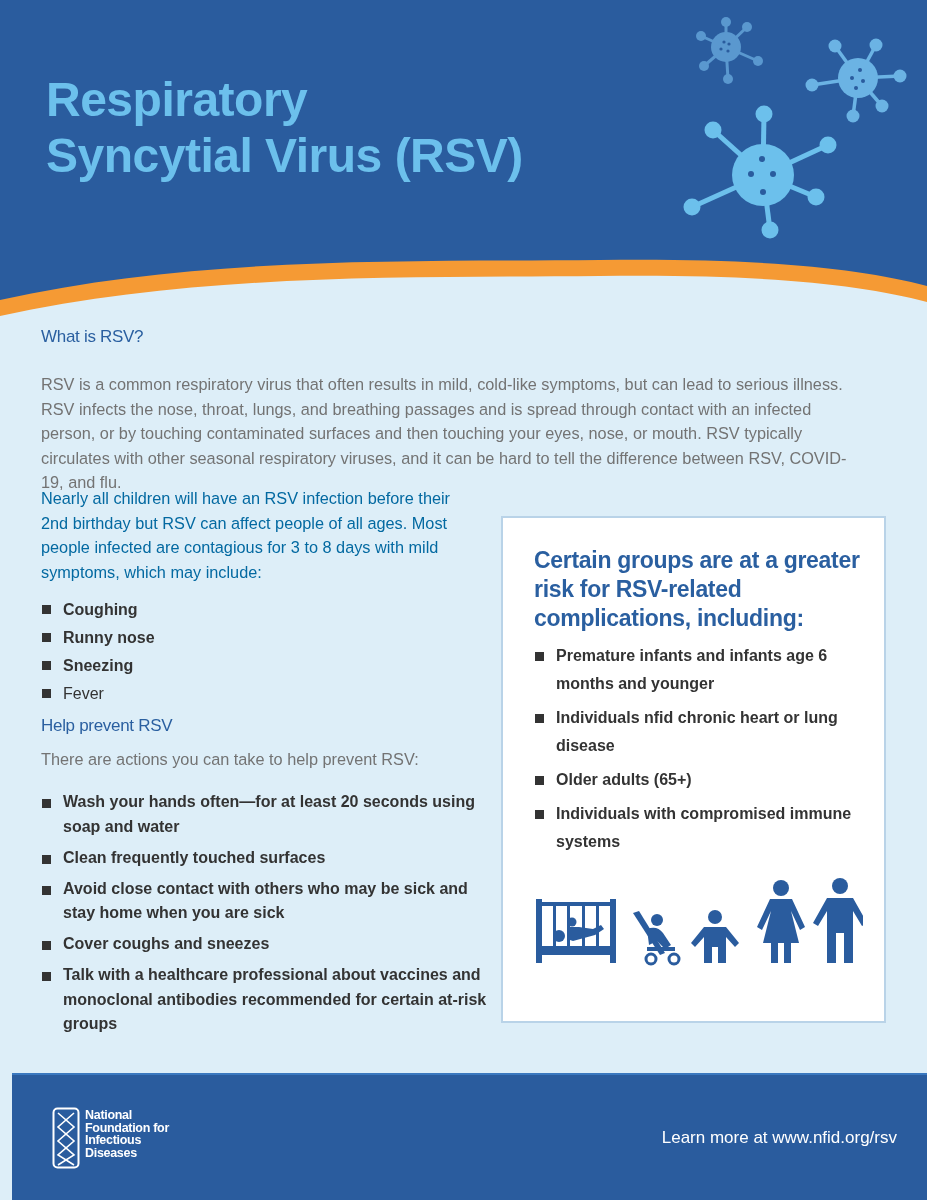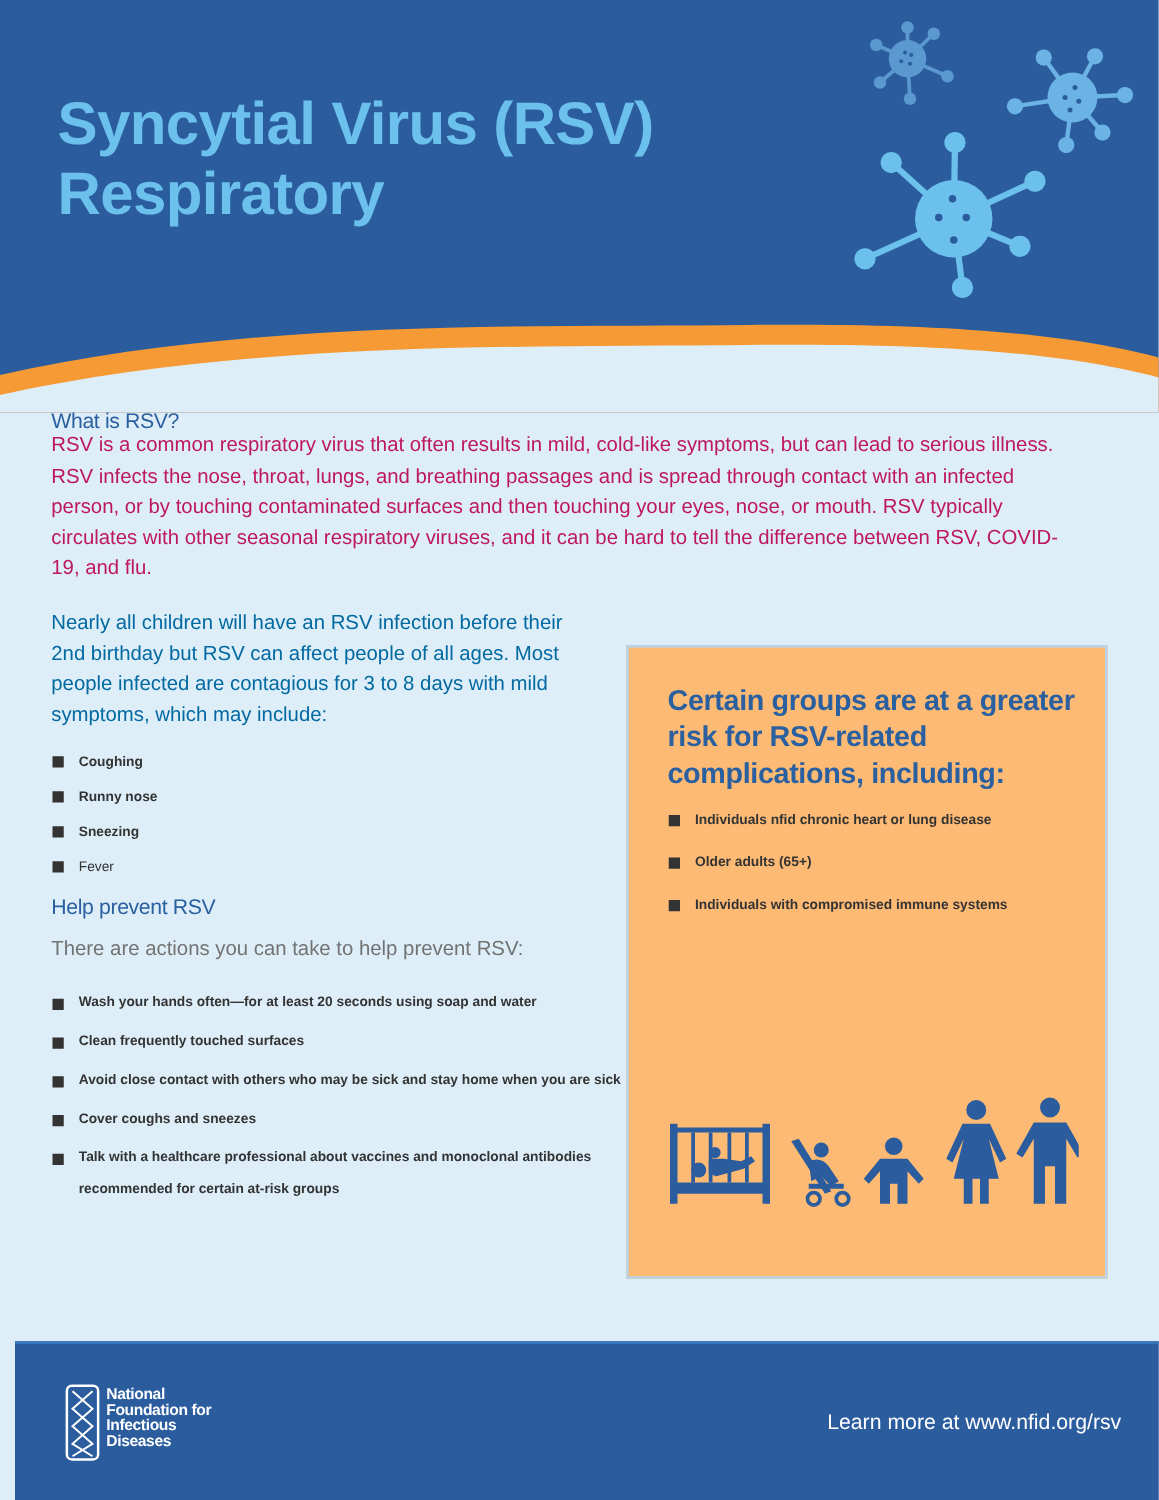--- a/index.html
+++ b/index.html
@@ -27,51 +27,51 @@
   .virus { position: absolute; }
   .h2 {
     color: #2a5fa0;
     font-weight: normal;
     font-size: 17px;
     letter-spacing: -0.3px;
     text-align: right;
   }
   .intro-title { position: absolute; left: 41px; top: 327px; }
   .intro-text {
-    position: absolute; left: 41px; top: 344px; width: 820px;
-    font-size: 16.3px; line-height: 24.5px; color: #be185d;
+    position: absolute; left: 41px; top: 372px; width: 820px;
+    font-size: 16.3px; line-height: 24.5px; color: #737373;
   }
   .left-col { position: absolute; left: 41px; top: 486px; width: 440px; }
   .para {
     font-size: 16.3px; line-height: 24.5px; color: #0369a1;
   }
   ul.sq { list-style: none; }
   ul.sq li {
     position: relative; padding-left: 22px;
-    font-size: 11px; color: #333;
+    font-size: 16px; color: #333;
   }
   ul.sq li::before {
     content: ""; position: absolute; left: 1px; width: 9px; height: 9px;
     background: #333;
   }
   .symptoms { margin-top: 12px; }
   .symptoms li { line-height: 28px; font-weight: bold; }
   .symptoms li::before { top: 9px; }
   .symptoms li.normal { font-weight: normal; }
 
   .prevent-title { position: absolute; left: 41px; top: 716px; }
   .prevent-intro { position: absolute; left: 41px; top: 750px; font-size: 16.3px; color: #737373; }
   .prevent-list { position: absolute; left: 41px; top: 790px; width: 460px; }
   .prevent-list li { font-weight: bold; line-height: 24.5px; margin-bottom: 6.5px; }
   .prevent-list li::before { top: 9px; }
 
   .risk-box {
     position: absolute; left: 501px; top: 516px; width: 385px; height: 507px;
     border: 2px solid #b9d3e8;
-    background: #fdba74;
+    background: #ffffff;
   }
   .risk-title {
     position: absolute; left: 31px; top: 28px; width: 340px;
     color: #2a5fa0; font-weight: bold; font-size: 23px; line-height: 29px;
     letter-spacing: -0.3px;
   }
   .risk-list { position: absolute; left: 31px; top: 124px; width: 340px; }
   .risk-list li { font-weight: bold; line-height: 28px; margin-bottom: 6px; font-size: 16px; }
   .risk-list li::before { top: 10px; }
   .people { position: absolute; left: 30px; top: 345px; }
@@ -97,22 +97,22 @@
 <body>
 
 <div class="header">
   <svg class="bg" width="927" height="330" viewBox="0 0 927 330">
     <rect x="0" y="0" width="927" height="330" fill="#2a5c9e"></rect>
     <path d="M0,300 C200,255 420,262 600,260 C760,258 860,268 927,286 L927,330 L0,330 Z" fill="#f59a34"></path>
     <path d="M0,316 C200,272 420,278 600,276 C760,274 860,284 927,302 L927,330 L0,330 Z" fill="#ddeef8"></path>
   </svg>
 
   <div class="title">
+    <span>Respiratory</span>
     <span>Syncytial Virus (RSV)</span>
-    <span>Respiratory</span>
   </div>
 
   <svg class="virus" style="left:688px; top:14px;" width="80" height="72" viewBox="0 0 80 72">
     <g stroke="#5a98cf" stroke-width="3" fill="#5a98cf">
       <line x1="38" y1="33" x2="38" y2="8"></line>
         <circle cx="38" cy="8" r="5" stroke="none"></circle>
       <line x1="38" y1="33" x2="59" y2="13"></line>
         <circle cx="59" cy="13" r="5" stroke="none"></circle>
       <line x1="38" y1="33" x2="13" y2="22"></line>
         <circle cx="13" cy="22" r="5" stroke="none"></circle>
@@ -200,20 +200,21 @@
   <li>Wash your hands often—for at least 20 seconds using soap and water</li>
   <li>Clean frequently touched surfaces</li>
   <li>Avoid close contact with others who may be sick and stay home when you are sick</li>
   <li>Cover coughs and sneezes</li>
   <li>Talk with a healthcare professional about vaccines and monoclonal antibodies recommended for certain at-risk groups</li>
 </ul>
 
 <div class="risk-box">
   <div class="risk-title">Certain groups are at a greater risk for RSV-related complications, including:</div>
   <ul class="sq risk-list">
+    <li>Premature infants and infants age 6 months and younger</li>
     <li>Individuals nfid chronic heart or lung disease</li>
     <li>Older adults (65+)</li>
     <li>Individuals with compromised immune systems</li>
   </ul>
 
   <svg class="people" width="330" height="110" viewBox="0 0 330 110">
     <g fill="#2a5c9e">
 
       <g>
         <rect x="3" y="36" width="6" height="64"></rect>

